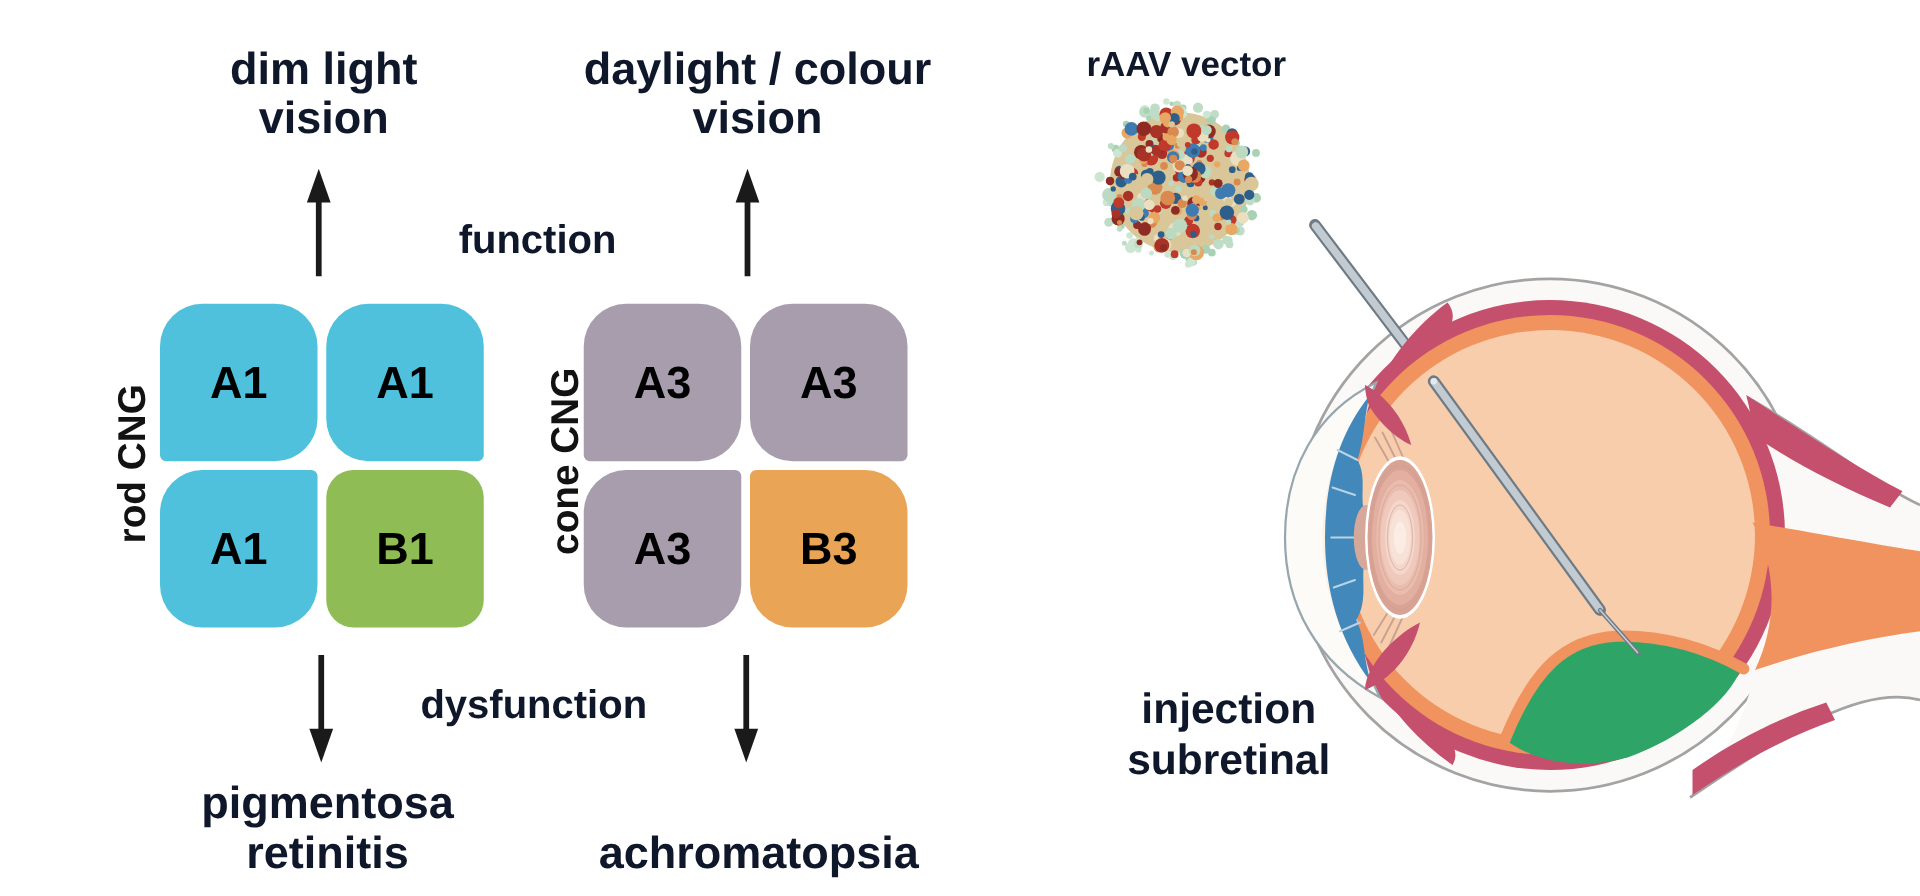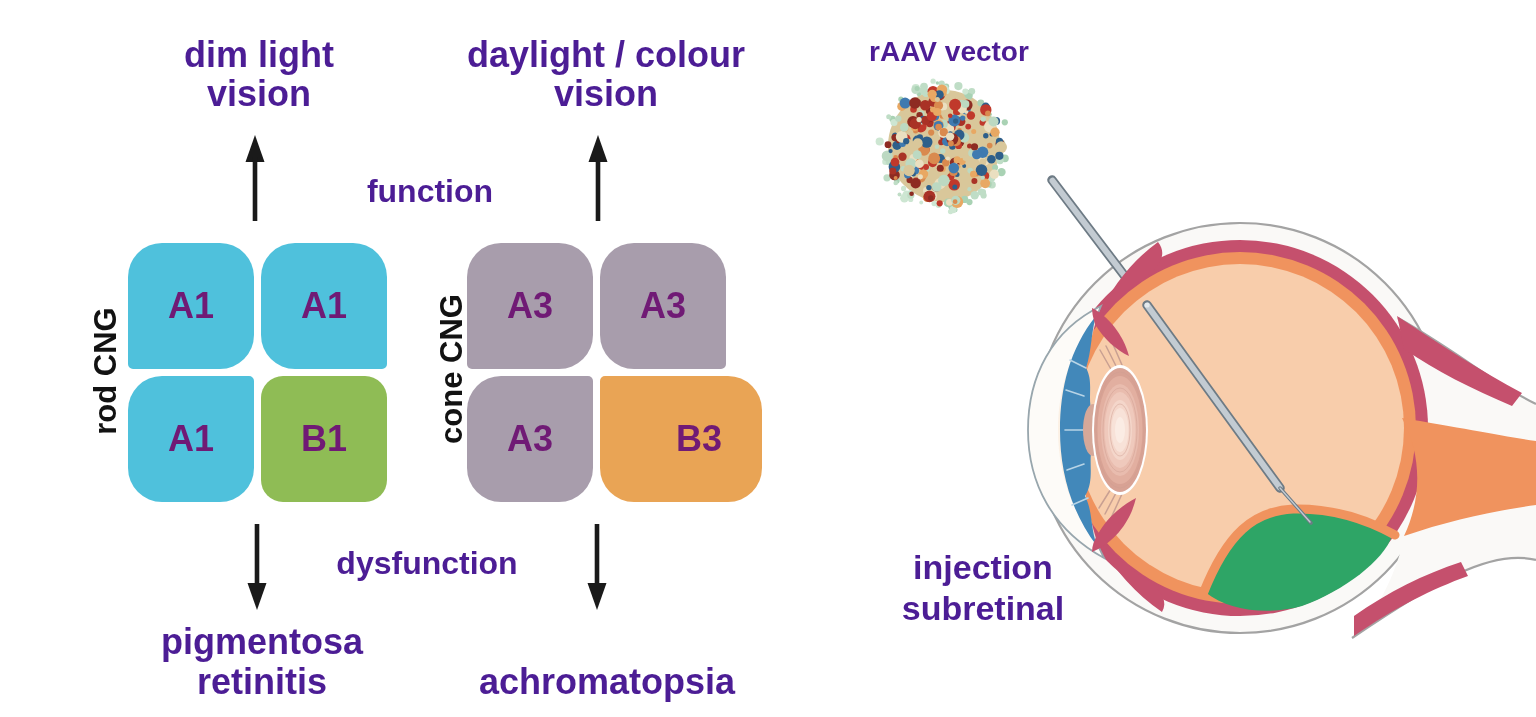--- a/index.html
+++ b/index.html
@@ -1,25 +1,25 @@
 <!DOCTYPE html>
 <html><head>
 <meta charset="utf-8">
 <style>
   html,body{margin:0;padding:0;background:#ffffff;}
   #canvas{position:relative;width:1536px;height:717px;background:#ffffff;overflow:hidden;
           font-family:"Liberation Sans","DejaVu Sans",sans-serif;color:#121212;}
   .abs{position:absolute;}
-  .lbl{font-weight:bold;text-align:center;color:#4c1d95;}
+  .lbl{font-weight:bold;text-align:center;color:#0f172a;}
   .lbl-lg{font-size:36px;line-height:39px;}
   .lbl-md{font-size:32px;line-height:36px;}
   .lbl-disease{font-size:36px;line-height:40px;}
   .vlabel{font-weight:bold;font-size:31px;text-align:center;transform:rotate(-90deg);}
   .subunit{position:absolute;width:126px;height:126px;display:flex;align-items:center;justify-content:center;
-           font-weight:bold;font-size:36px;color:#701a75;}
+           font-weight:bold;font-size:36px;color:#000000;}
   .r-br{border-radius:34px 34px 34px 5px;}  
   .r-bl{border-radius:34px 34px 5px 34px;}  
   .r-tr{border-radius:34px 5px 34px 34px;}  
   .r-tl{border-radius:5px 34px 34px 34px;}  
   .arrow{fill:#1a1a1a;}
 </style>
 </head>
 <body>
 
 <div id="canvas">
@@ -51,21 +51,21 @@
     <div class="abs vlabel" style="left:355px;top:353px;width:190px;height:32px;">cone CNG</div>
 
     <div class="subunit r-br" style="left: 128px; top: 243px; background: rgb(79, 193, 220);">A1</div>
     <div class="subunit r-bl" style="left: 261px; top: 243px; background: rgb(79, 193, 220);">A1</div>
     <div class="subunit r-tr" style="left: 128px; top: 376px; background: rgb(79, 193, 220);">A1</div>
     <div class="subunit r-tl" style="left: 261px; top: 376px; background: rgb(143, 188, 85); border-radius: 22px;">B1</div>
 
     <div class="subunit r-br" style="left: 467px; top: 243px; background: rgb(168, 157, 172);">A3</div>
     <div class="subunit r-bl" style="left: 600px; top: 243px; background: rgb(168, 157, 172);">A3</div>
     <div class="subunit r-tr" style="left: 467px; top: 376px; background: rgb(168, 157, 172);">A3</div>
-    <div class="subunit r-tl" style="left: 600px; top: 376px; background: rgb(233, 164, 85); padding-left: 36px;">B3</div>
+    <div class="subunit r-tl" style="left: 600px; top: 376px; background: rgb(233, 164, 85);">B3</div>
 
     <svg class="abs" style="left:244px;top:521px;" width="26" height="90" viewBox="0 0 26 90">
       <rect class="arrow" x="10.7" y="3" width="4.6" height="64"></rect>
       <polygon class="arrow" points="13,89 3.5,62 22.5,62"></polygon>
     </svg>
     <svg class="abs" style="left:584px;top:521px;" width="26" height="90" viewBox="0 0 26 90">
       <rect class="arrow" x="10.7" y="3" width="4.6" height="64"></rect>
       <polygon class="arrow" points="13,89 3.5,62 22.5,62"></polygon>
     </svg>
 

